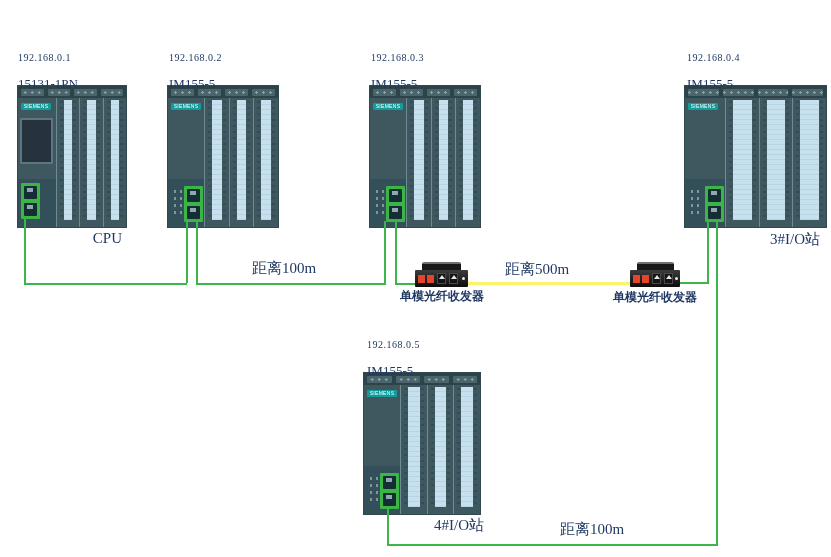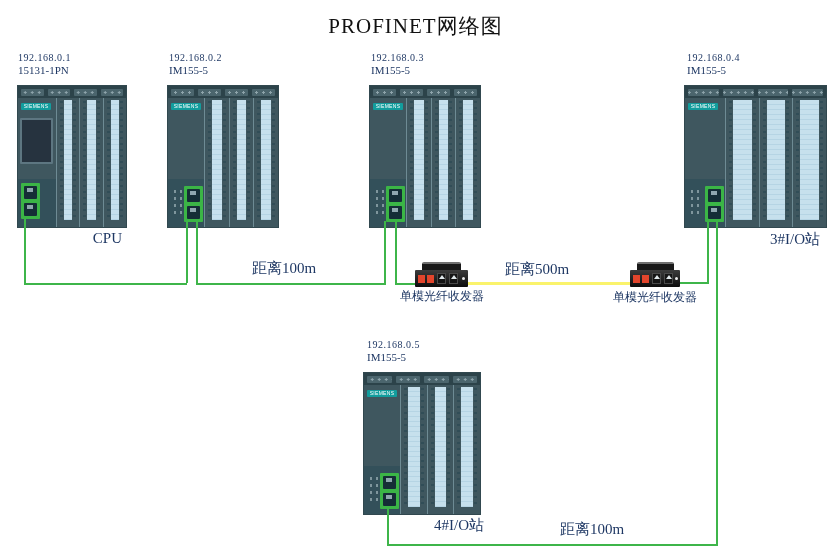--- a/index.html
+++ b/index.html
@@ -53,24 +53,24 @@
     width: 3px; margin: 2px 1px 0;
     background-image: repeating-linear-gradient(to bottom, #314d57 0 2px, rgba(0,0,0,0) 2px 6px);
   }
   .io-module .panel {
     flex: 1; margin-top: 1px;
     background: repeating-linear-gradient(to bottom, #c6e0ed 0 4px, #b5d4e4 4px 5px);
   }
   
   .caption { position: absolute; color: #1f3864; z-index: 5; }
   .caption .ip { font-size: 10px; letter-spacing: .5px; }
-  .caption .model { font-size: 11px; margin-top: 1px; }
+  .caption .model { font-size: 13px; margin-top: 13px; }
   .st-label { position: absolute; width: 100px; text-align: right; font-size: 15px; color: #1f3864; z-index: 5; }
   .dist { position: absolute; width: 110px; text-align: center; font-size: 15px; color: #1f3864; z-index: 5; }
-  .conv-label { position: absolute; width: 110px; text-align: center; font-size: 12px; font-weight: normal; color: #1f3864; z-index: 5; }
+  .conv-label { position: absolute; width: 110px; text-align: center; font-size: 12px; font-weight: bold; color: #1f3864; z-index: 5; }
   
   .line { position: absolute; z-index: 3; }
   .g { background: #3eb54a; }
   .y { background: #faf36b; z-index: 2; }
   
   .converter { position: absolute; z-index: 4; }
   .lid { height: 8px; width: 74%; margin: 0 auto; background: #191919; border-top: 2px solid #707070; border-radius: 2px 2px 0 0; }
   .cbody {
     height: 17px; background: linear-gradient(#3c3c3c, #0c0c0c); border-radius: 1px;
     display: flex; align-items: center; padding: 0 3px; gap: 2px;
@@ -81,21 +81,20 @@
     content:""; position: absolute; left: 1px; top: 1px;
     border-left: 3px solid transparent; border-right: 3px solid transparent; border-bottom: 4px solid #dfe7ea;
   }
   .led { width: 3px; height: 3px; background: #e8e8e8; border-radius: 50%; margin-left: auto; flex: none; }
 </style>
 </head>
 <body>
 
 <div id="stage">
 
-  <div class="title">PROFINET网络图</div>
 
   <div class="caption" style="left:18px;top:52px">
     <div class="ip">192.168.0.1</div>
     <div class="model">15131-1PN</div>
   </div>
   <div class="caption" style="left:169px;top:52px">
     <div class="ip">192.168.0.2</div>
     <div class="model">IM155-5</div>
   </div>
   <div class="caption" style="left:371px;top:52px">

